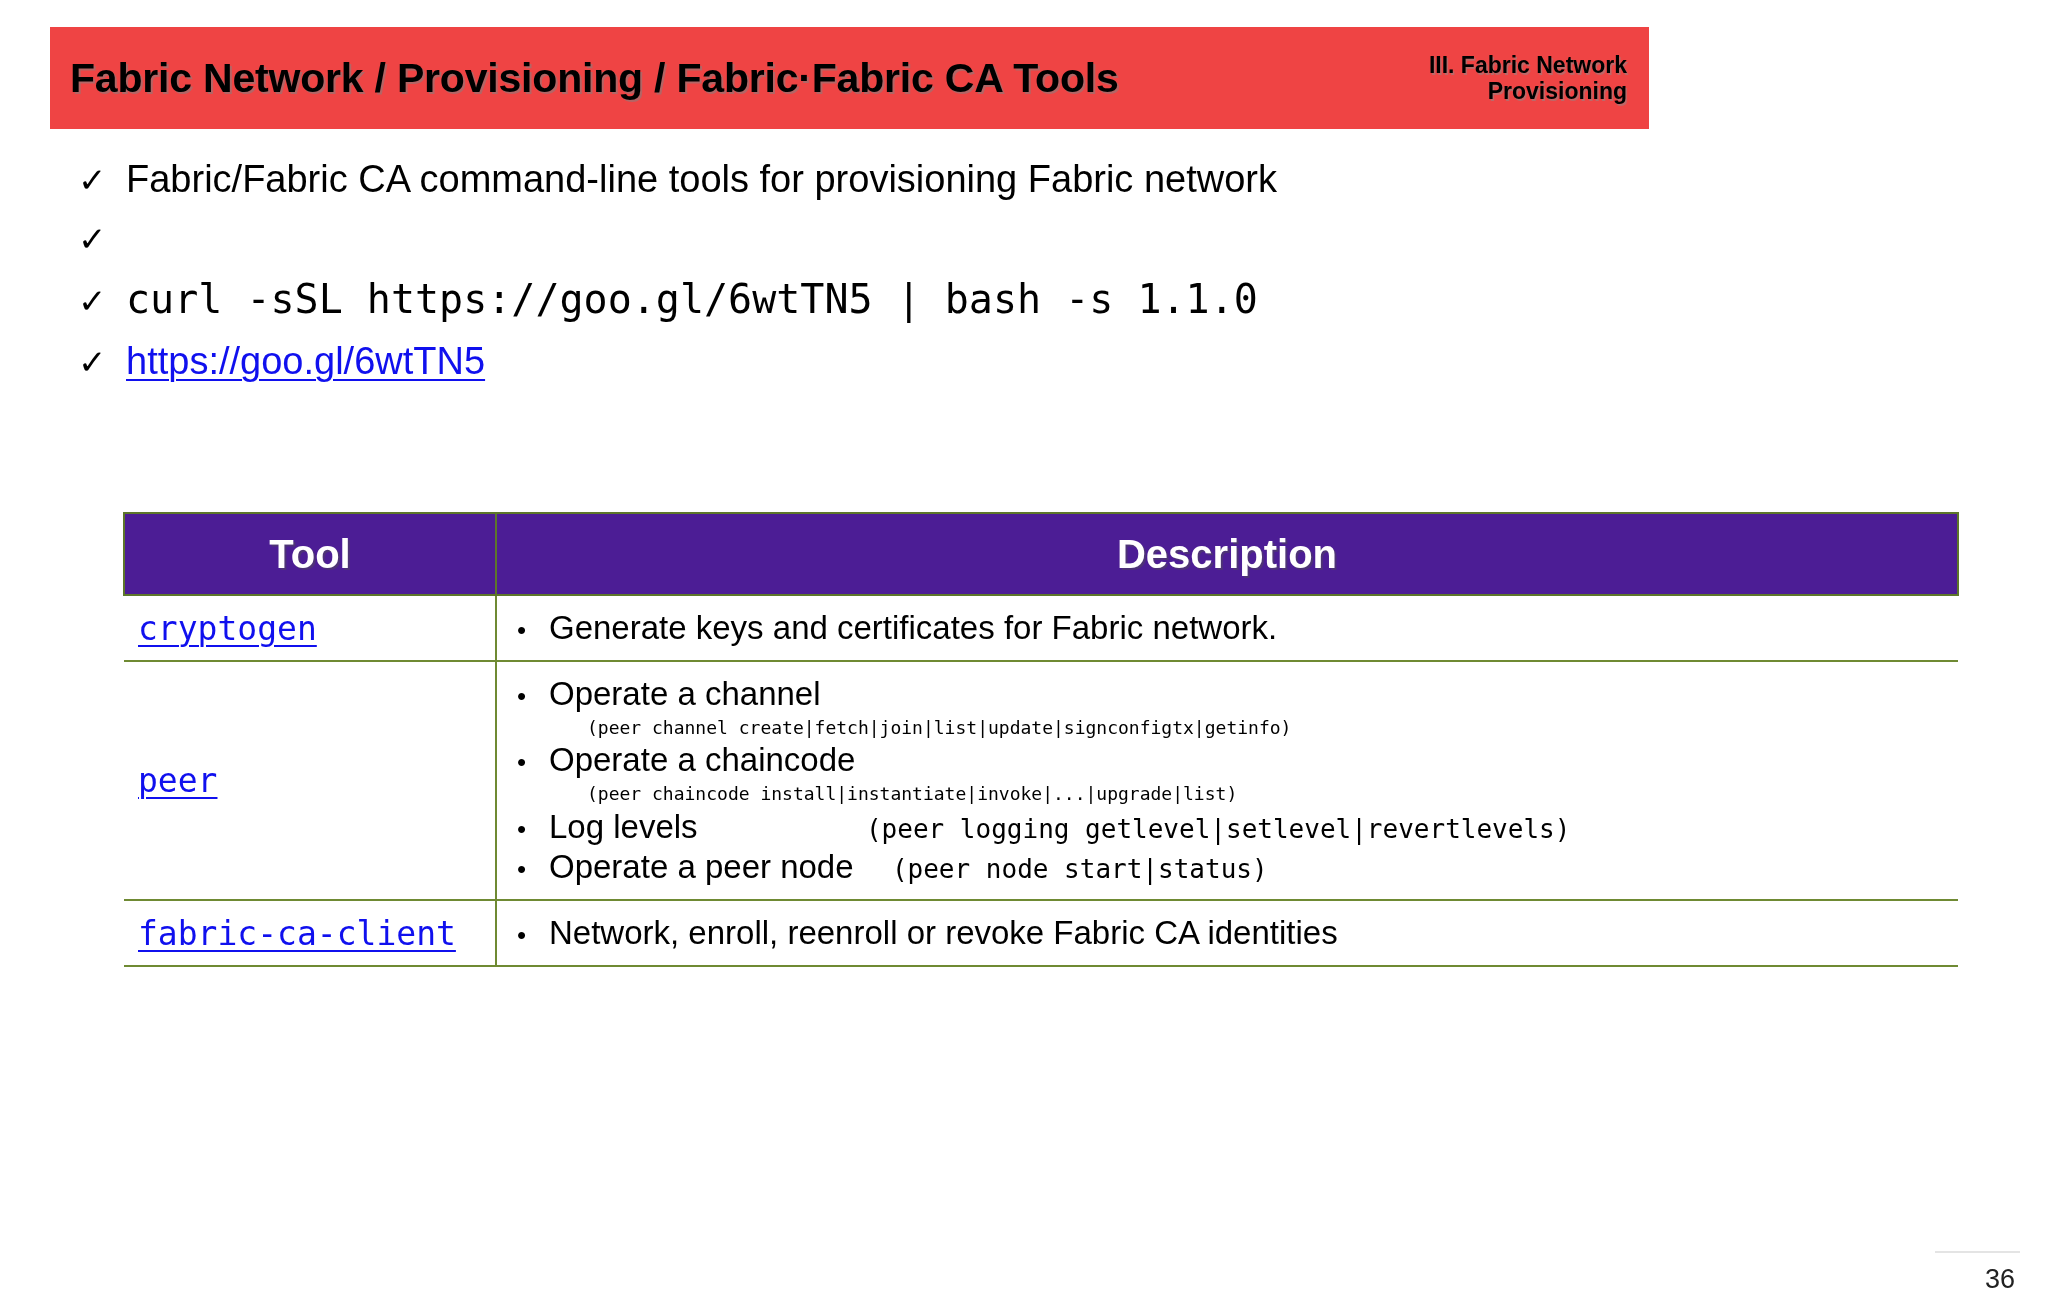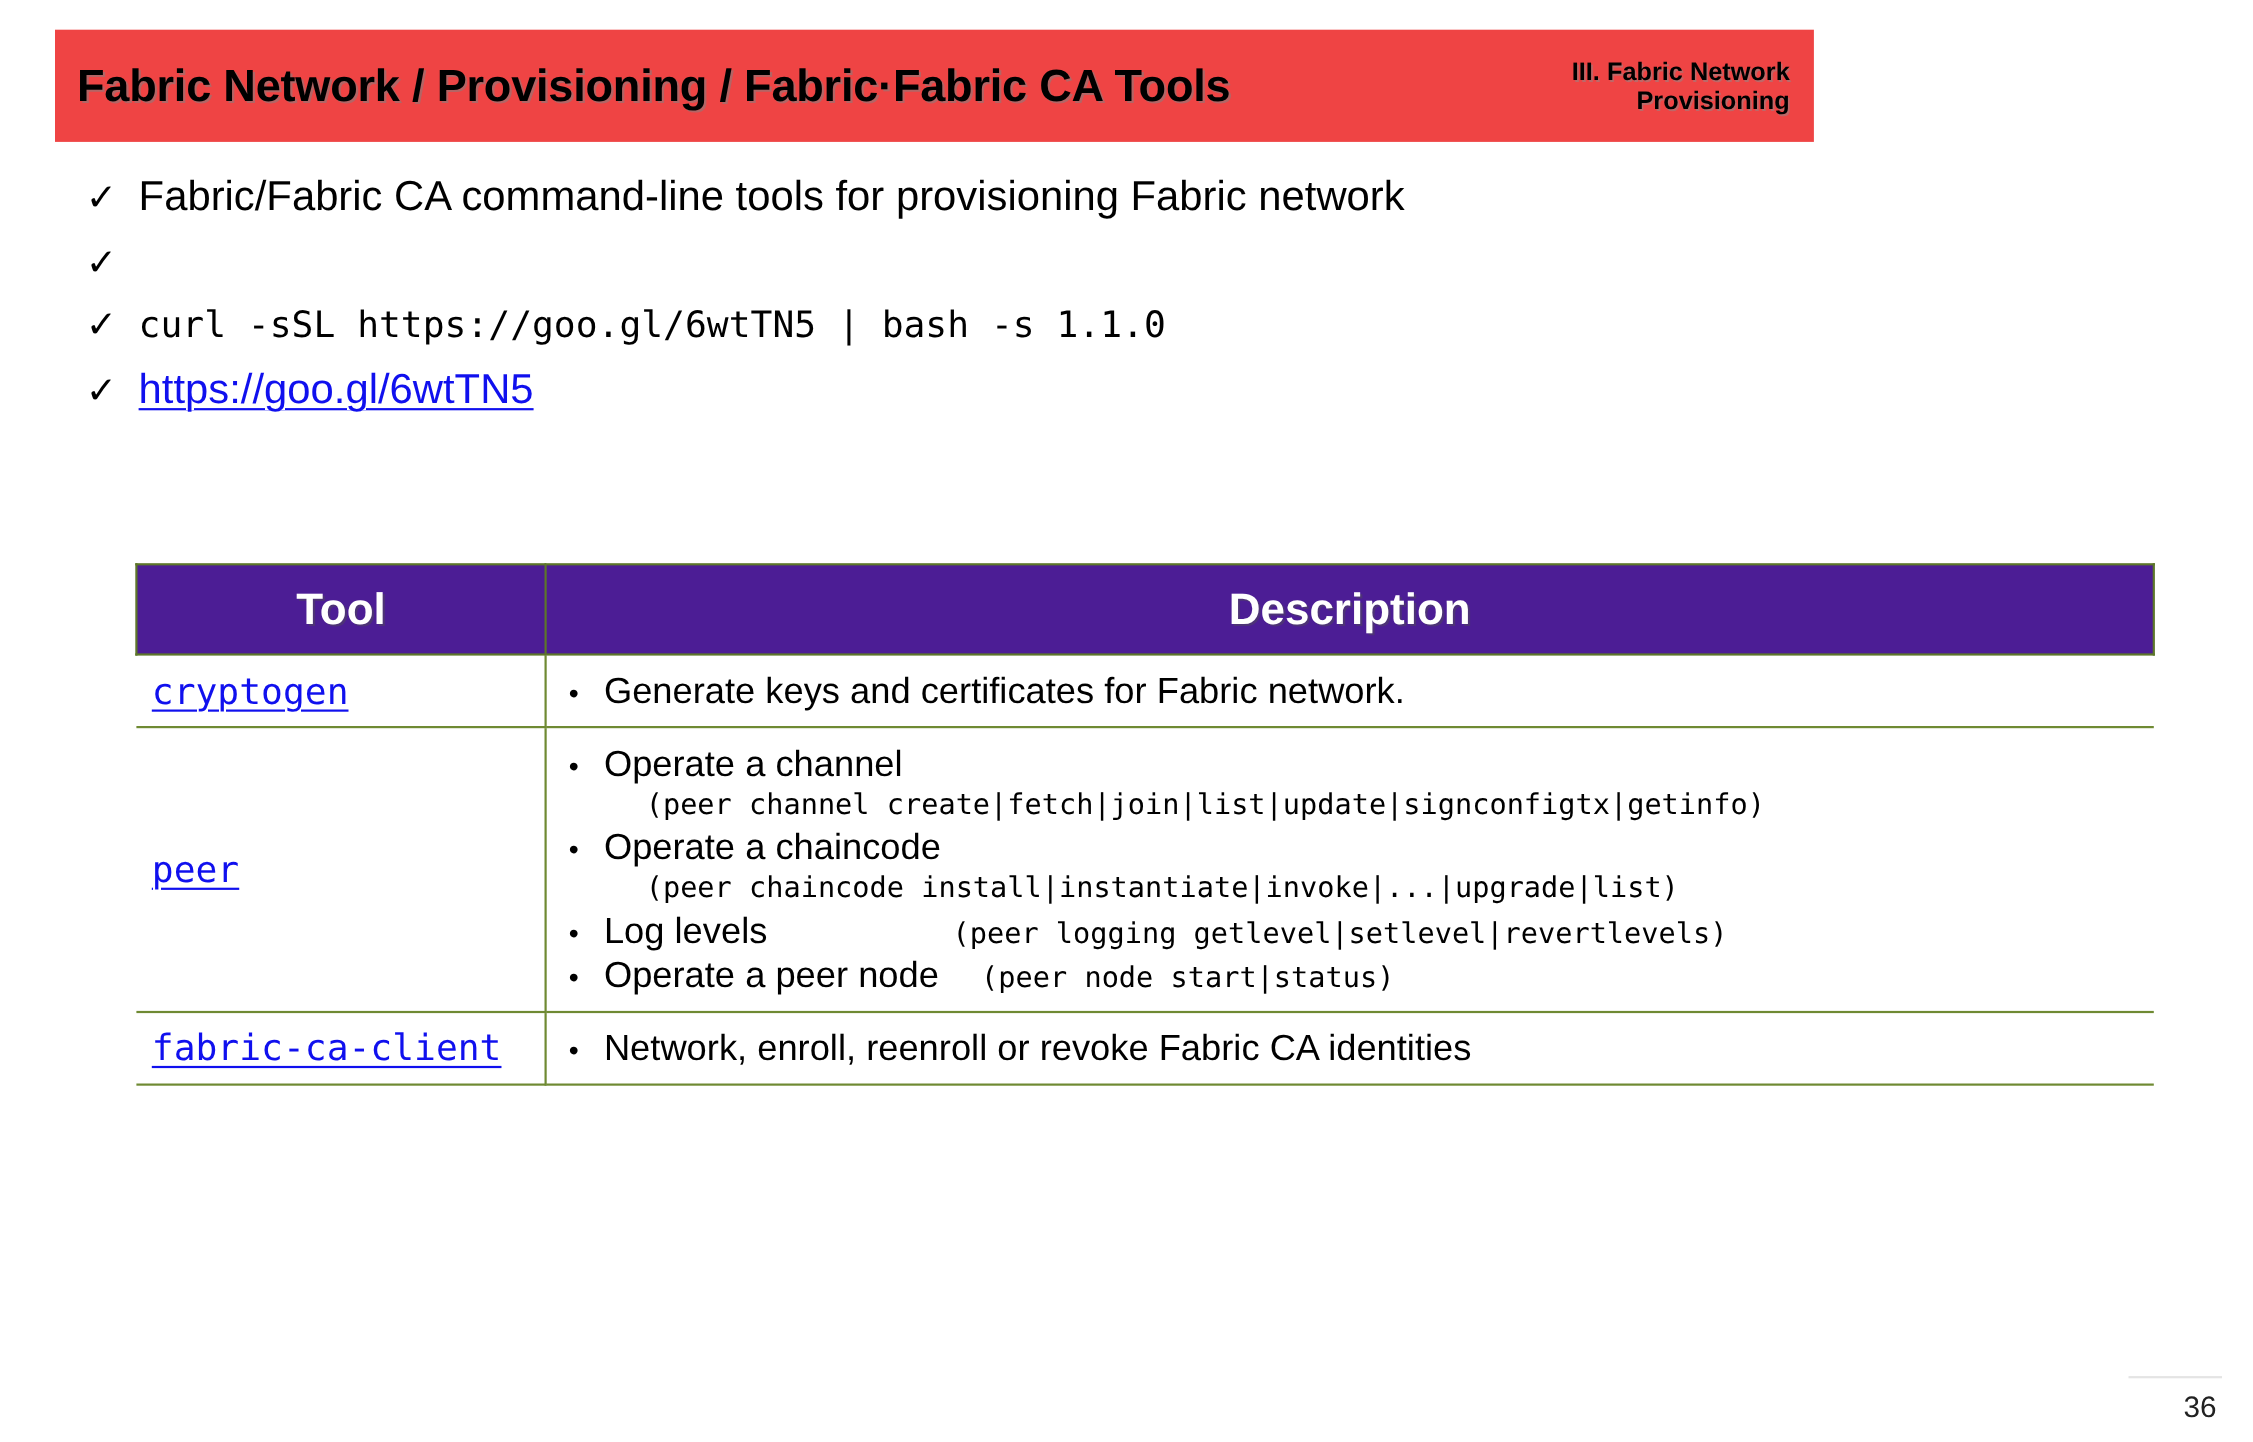--- a/index.html
+++ b/index.html
@@ -68,21 +68,21 @@
     color: #000;
   }
   .bullet-text {
     font-size: 38px;
     line-height: 1.05;
     color: #000;
     white-space: nowrap;
   }
   .bullet-text.mono {
     font-family: "DejaVu Sans Mono", "Liberation Mono", monospace;
-    font-size: 33px;
+    font-size: 40px;
     letter-spacing: 0px;
   }
   .bullet-text.link {
     color: #1010ee;
     text-decoration: underline;
     text-underline-offset: 5px;
     text-decoration-thickness: 2px;
     cursor: pointer;
   }
 
@@ -148,21 +148,21 @@
   .desc-body {
     flex: 1 1 auto;
   }
   .desc-main { display: inline; }
   .desc-inline-code {
     font-family: "DejaVu Sans Mono", "Liberation Mono", monospace;
     font-size: 26px;
   }
   .desc-sub {
     font-family: "DejaVu Sans Mono", "Liberation Mono", monospace;
-    font-size: 26px;
+    font-size: 18px;
     display: block;
     margin-left: 38px;
     margin-top: 2px;
     margin-bottom: 2px;
     white-space: nowrap;
   }
   .pad-gap-1 { display: inline-block; width: 150px; }
   .pad-gap-2 { display: inline-block; width: 20px; }
 
   

